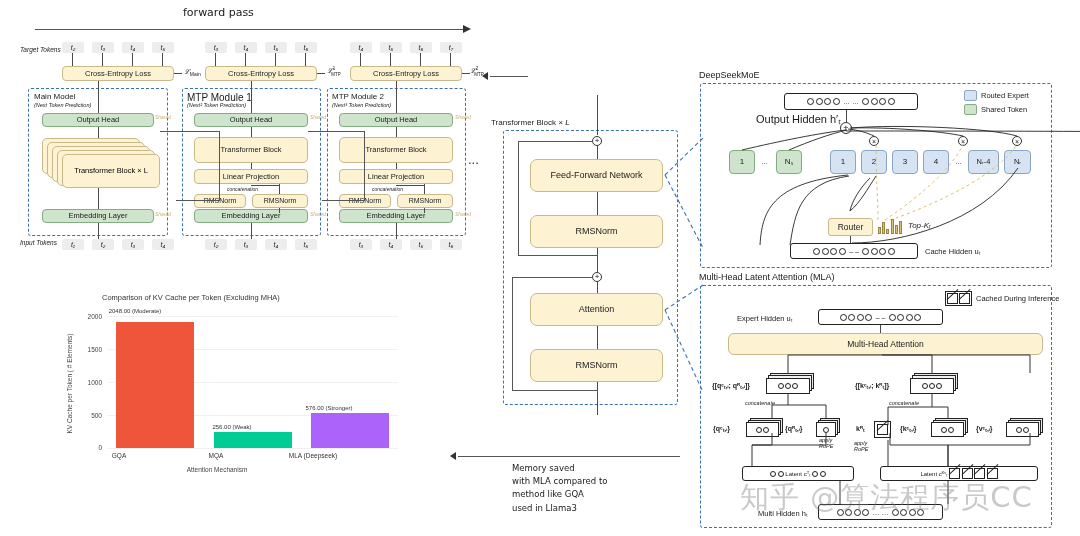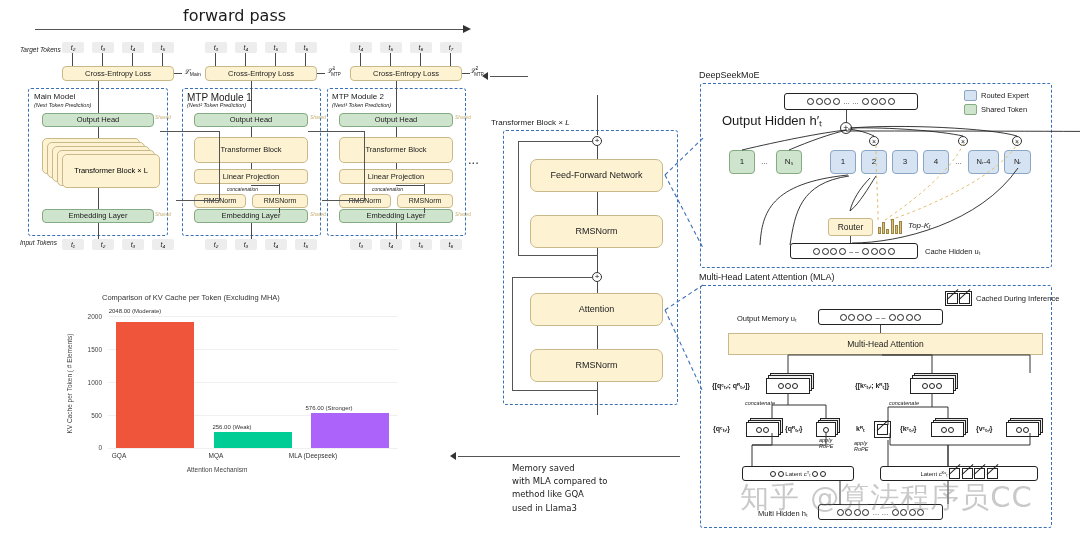--- a/index.html
+++ b/index.html
@@ -75,21 +75,21 @@
   .bar { position:absolute; bottom:0; }
   .gridline{ position:absolute; left:0; right:0; height:1px; background:#f0f0f0;}
   .ytick{ position:absolute; font-size:6.5px; color:#444; text-align:right; width:26px;}
   .blabel{ position:absolute; font-size:6px; color:#333; text-align:center; white-space:nowrap;}
 </style>
 </head>
 <body>
 
 <div id="root">
 
-  <div class="abs lbl hand" style="left:183px; top:6px; font-size:16px;text-align:center;">forward pass</div>
+  <div class="abs lbl hand" style="left:183px; top:6px; font-size:11px;text-align:center;">forward pass</div>
   <div class="abs hline2" style="left:35px; top:29px; width:432px;"></div>
   <div class="abs" style="left:463px; top:24.5px; width:0;height:0;border-top:4px solid transparent;border-bottom:4px solid transparent;border-left:8px solid #333;"></div>
 
   <div class="abs lbl ital" style="left:20px; top:46px; font-size:6.5px;">Target Tokens</div>
   <div class="abs lbl ital" style="left:20px; top:239px; font-size:6.5px;">Input Tokens</div>
 
   <div class="abs" style="left:62px; top:42px;">
     <div class="tokchip abs" style="left:0px;top:0px;width:22px;height:11px;">t₂</div>
     <div class="tokchip abs" style="left:30px;top:0px;width:22px;height:11px;">t₃</div>
     <div class="tokchip abs" style="left:60px;top:0px;width:22px;height:11px;">t₄</div>
@@ -281,21 +281,21 @@
     <span class="dot"></span>
       <span class="dot"></span>
       <span class="dot"></span>
       <span class="dot"></span>
     <span style="font-size:7px;color:#222;">&nbsp;…&nbsp;…&nbsp;</span>
     <span class="dot"></span>
       <span class="dot"></span>
       <span class="dot"></span>
       <span class="dot"></span>
   </div>
-  <div class="abs lbl bold" style="left:722px;top:111px;font-size:13px;">Output Hidden h′ₜ</div>
+  <div class="abs lbl bold" style="left:756px;top:111px;font-size:11px;">Output Hidden h′ₜ</div>
 
   <div class="abs" style="left:964px;top:90px;">
     <div style="display:flex;align-items:center;gap:4px;margin-bottom:3px;">
       <span class="bluebox" style="width:13px;height:11px;display:block;border-radius:2px;"></span>
       <span class="lbl" style="font-size:7.5px;">Routed Expert</span>
     </div>
     <div style="display:flex;align-items:center;gap:4px;">
       <span class="greenbox" style="width:13px;height:11px;display:block;border-radius:2px;"></span>
       <span class="lbl" style="font-size:7.5px;">Shared Token</span>
     </div>
@@ -368,34 +368,34 @@
   <div class="abs dashpanel" style="left:700px;top:285px;width:352px;height:243px;"></div>
 
   <div class="abs" style="left:945px;top:291px;display:flex;align-items:center;gap:4px;">
     <span style="display:flex;gap:1px;border:1.2px solid #222;padding:1px;background:#fff;">
       <span class="slash"></span>
       <span class="slash"></span>
     </span>
     <span class="lbl" style="font-size:7.5px;">Cached During Inference</span>
   </div>
 
-  <div class="abs lbl bold" style="left:737px;top:313px;font-size:7.5px;">Output Memory uₜ</div>
+  <div class="abs lbl bold" style="left:737px;top:313px;font-size:7.5px;">Expert Hidden uₜ</div>
   <div class="abs vecbox" style="left:818px;top:309px;width:125px;height:16px;">
     <span class="dot"></span>
       <span class="dot"></span>
       <span class="dot"></span>
       <span class="dot"></span>
     <span style="font-size:7px;color:#222;">&nbsp;–&nbsp;–&nbsp;</span>
     <span class="dot"></span>
       <span class="dot"></span>
       <span class="dot"></span>
       <span class="dot"></span>
   </div>
 
-  <div class="abs box yellowbox" style="left:728px;top:333px;width:315px;height:22px;font-size:8.5px;border-radius:0;">Multi-Head Attention</div>
+  <div class="abs box yellowbox" style="left:728px;top:333px;width:315px;height:22px;font-size:8.5px;border-radius:6px;">Multi-Head Attention</div>
   <div class="abs vline" style="left:880px;top:325px;height:8px;"></div>
 
   <div class="abs lbl" style="left:712px;top:381px;font-size:7px;font-weight:bold;">{[qᶜₜ,ᵢ; qᴿₜ,ᵢ]}</div>
   <div class="abs" style="left:766px;top:373px;">
     <div style="position:absolute;left:4px;top:0px;width:44px;height:16px;border:1.2px solid #222;background:#e8e8e8;"></div>
     <div style="position:absolute;left:2px;top:2px;width:44px;height:16px;border:1.2px solid #222;background:#f2f2f2;"></div>
     <div class="mini" style="position:absolute;left:0px;top:5px;width:44px;height:16px;border:1.2px solid #222;background:#fff;">
       <span class="minidot"></span>
         <span class="minidot"></span>
         <span class="minidot"></span>

